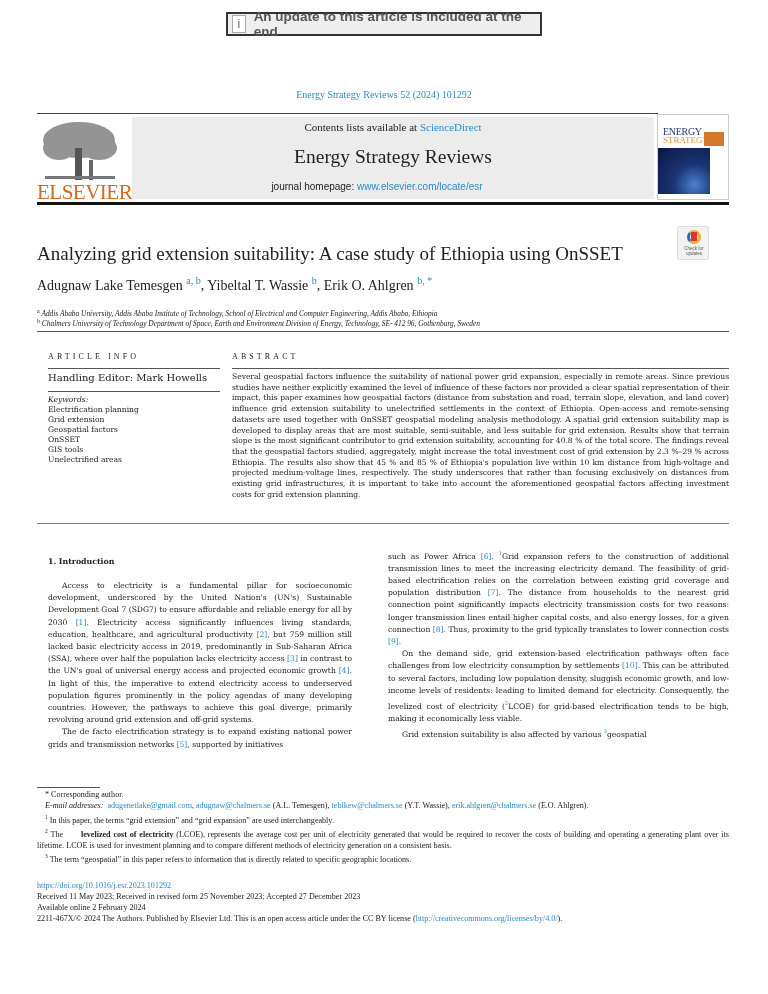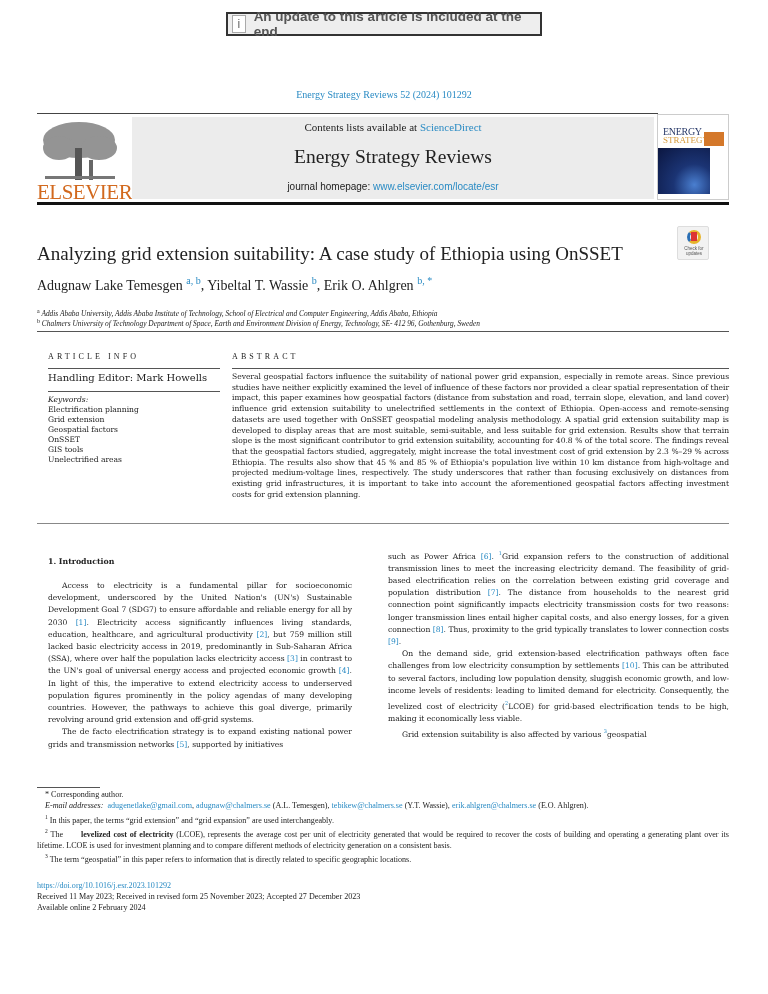--- a/index.html
+++ b/index.html
@@ -25,21 +25,21 @@
   
   .header-rule-top { position: absolute; left: 37px; top: 113px; width: 621px; height: 1px; background: #444; }
   .elsevier-logo { position: absolute; left: 37px; top: 118px; width: 88px; height: 80px; }
   .elsevier-word { position: absolute; left: 37px; top: 180px; font-family: "Liberation Serif", serif;
     font-size: 21px; color: #d2691e; letter-spacing: -0.5px; }
   .header-box { position: absolute; left: 132px; top: 117px; width: 522px; height: 82px; background: #ececec; }
   .contents-line { position: absolute; left: 132px; top: 121px; width: 522px; text-align: center;
     font-family: "Liberation Serif", serif; font-size: 11px; color: #222; }
   .journal-title { position: absolute; left: 132px; top: 146px; width: 522px; text-align: center;
     font-family: "Liberation Serif", serif; font-size: 19.5px; color: #222; }
-  .homepage-line { position: absolute; left: 132px; top: 181px; width: 522px; text-align: center;
+  .homepage-line { position: absolute; left: 116px; top: 181px; width: 522px; text-align: center;
     font-family: "Liberation Sans", sans-serif; font-size: 10px; color: #222; }
   .cover-img { position: absolute; left: 657px; top: 114px; width: 72px; height: 86px;
     border: 1px solid #ccc; background: #fff; overflow: hidden; }
   .cover-img .c-energy { position: absolute; left: 5px; top: 12px; font-family: "Liberation Serif", serif;
     font-size: 10px; color: #2a3b6a; letter-spacing: -0.3px; line-height: 9px; text-align: center; }
   .cover-img .c-strategy { position: absolute; left: 5px; top: 21px; font-family: "Liberation Serif", serif;
     font-size: 9px; color: #d69a3a; line-height: 9px; }
   .cover-img .c-orange { position: absolute; left: 46px; top: 17px; width: 20px; height: 14px; background: #d4782a; }
   .cover-img .c-globe { position: absolute; left: 0; top: 33px; width: 52px; height: 46px;
     background: radial-gradient(circle at 70% 80%, #4a7fd0 0%, #1b3474 40%, #0b1640 100%); }
@@ -214,13 +214,16 @@
   </div>
   <div class="fn"><sup>1</sup> <span>In this paper, the terms “grid extension” and “grid expansion” are used interchangeably.</span></div>
   <div class="fn"><sup>2</sup> <span>The </span><b>levelized cost of electricity</b><span> (LCOE), represents the average cost per unit of electricity generated that would be required to recover the costs of building and operating a generating plant over its lifetime. LCOE is used for investment planning and to compare different methods of electricity generation on a consistent basis.</span></div>
   <div class="fn"><sup>3</sup> <span>The term “geospatial” in this paper refers to information that is directly related to specific geographic locations.</span></div>
 </div>
 
 <div class="pubinfo">
   <div><a class="link">https://doi.org/10.1016/j.esr.2023.101292</a></div>
   <div>Received 11 May 2023; Received in revised form 25 November 2023; Accepted 27 December 2023</div>
   <div>Available online 2 February 2024</div>
+  <div>
+    <span>2211-467X/© 2024 The Authors. Published by Elsevier Ltd. This is an open access article under the CC BY license (</span><a class="link">http://creativecommons.org/licenses/by/4.0/</a><span>).</span>
+  </div>
 </div>
 
 </body></html>

